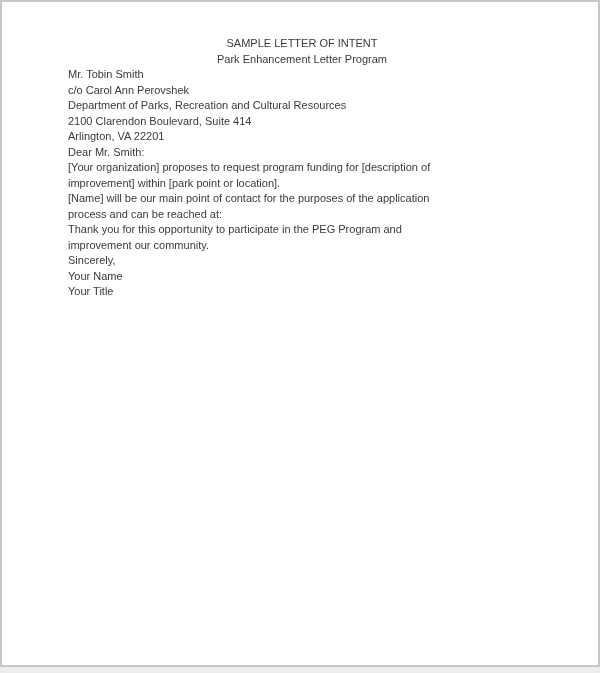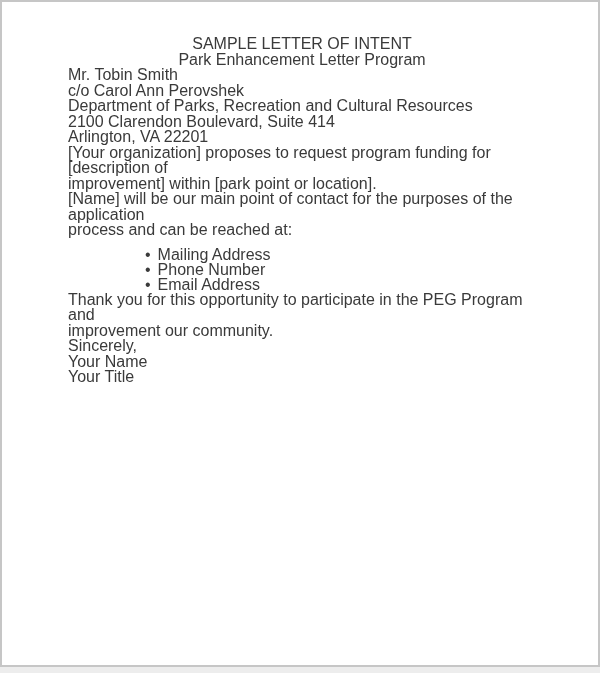--- a/index.html
+++ b/index.html
@@ -11,21 +11,21 @@
     font-family: "Liberation Sans", sans-serif;
   }
   .page {
     box-sizing: border-box;
     width: 600px;
     height: 667px;
     background: #ffffff;
     border: 2px solid #c6c6c6;
     padding: 34px 62px 0 66px;
     color: #3a3a3a;
-    font-size: 16px;
+    font-size: 11px;
     line-height: 15.5px;
     overflow: hidden;
   }
   .page p { margin: 0; }
   .pre { white-space: pre-line; }
   .title-block { text-align: center; }
   .date        { margin-top: 41px; }
   .address     { margin-top: 38px; }
   .re          { margin-top: 9px; }
   .salutation  { margin-top: 24px; }
@@ -57,33 +57,29 @@
   </header>
 
 
   <p class="address pre">Mr. Tobin Smith
 c/o Carol Ann Perovshek
 Department of Parks, Recreation and Cultural Resources
 2100 Clarendon Boulevard, Suite 414
 Arlington, VA 22201</p>
 
 
+  <p class="salutation">Dear Mr. Smith:</p>
 
 
   <p class="p-proposal pre">[Your organization] proposes to request program funding for [description of
 improvement] within [park point or location].</p>
 
   <p class="p-contact pre">[Name] will be our main point of contact for the purposes of the application
 process and can be reached at:</p>
 
-  <ul class="contact-list">
-    <li>Mailing Address</li>
-    <li>Phone Number</li>
-    <li>Email Address</li>
-  </ul>
 
   <p class="p-thanks pre">Thank you for this opportunity to participate in the PEG Program and
 improvement our community.</p>
 
   <p class="valediction">Sincerely,</p>
 
   <p class="signature pre">Your Name
 Your Title</p>
 
 </div>

